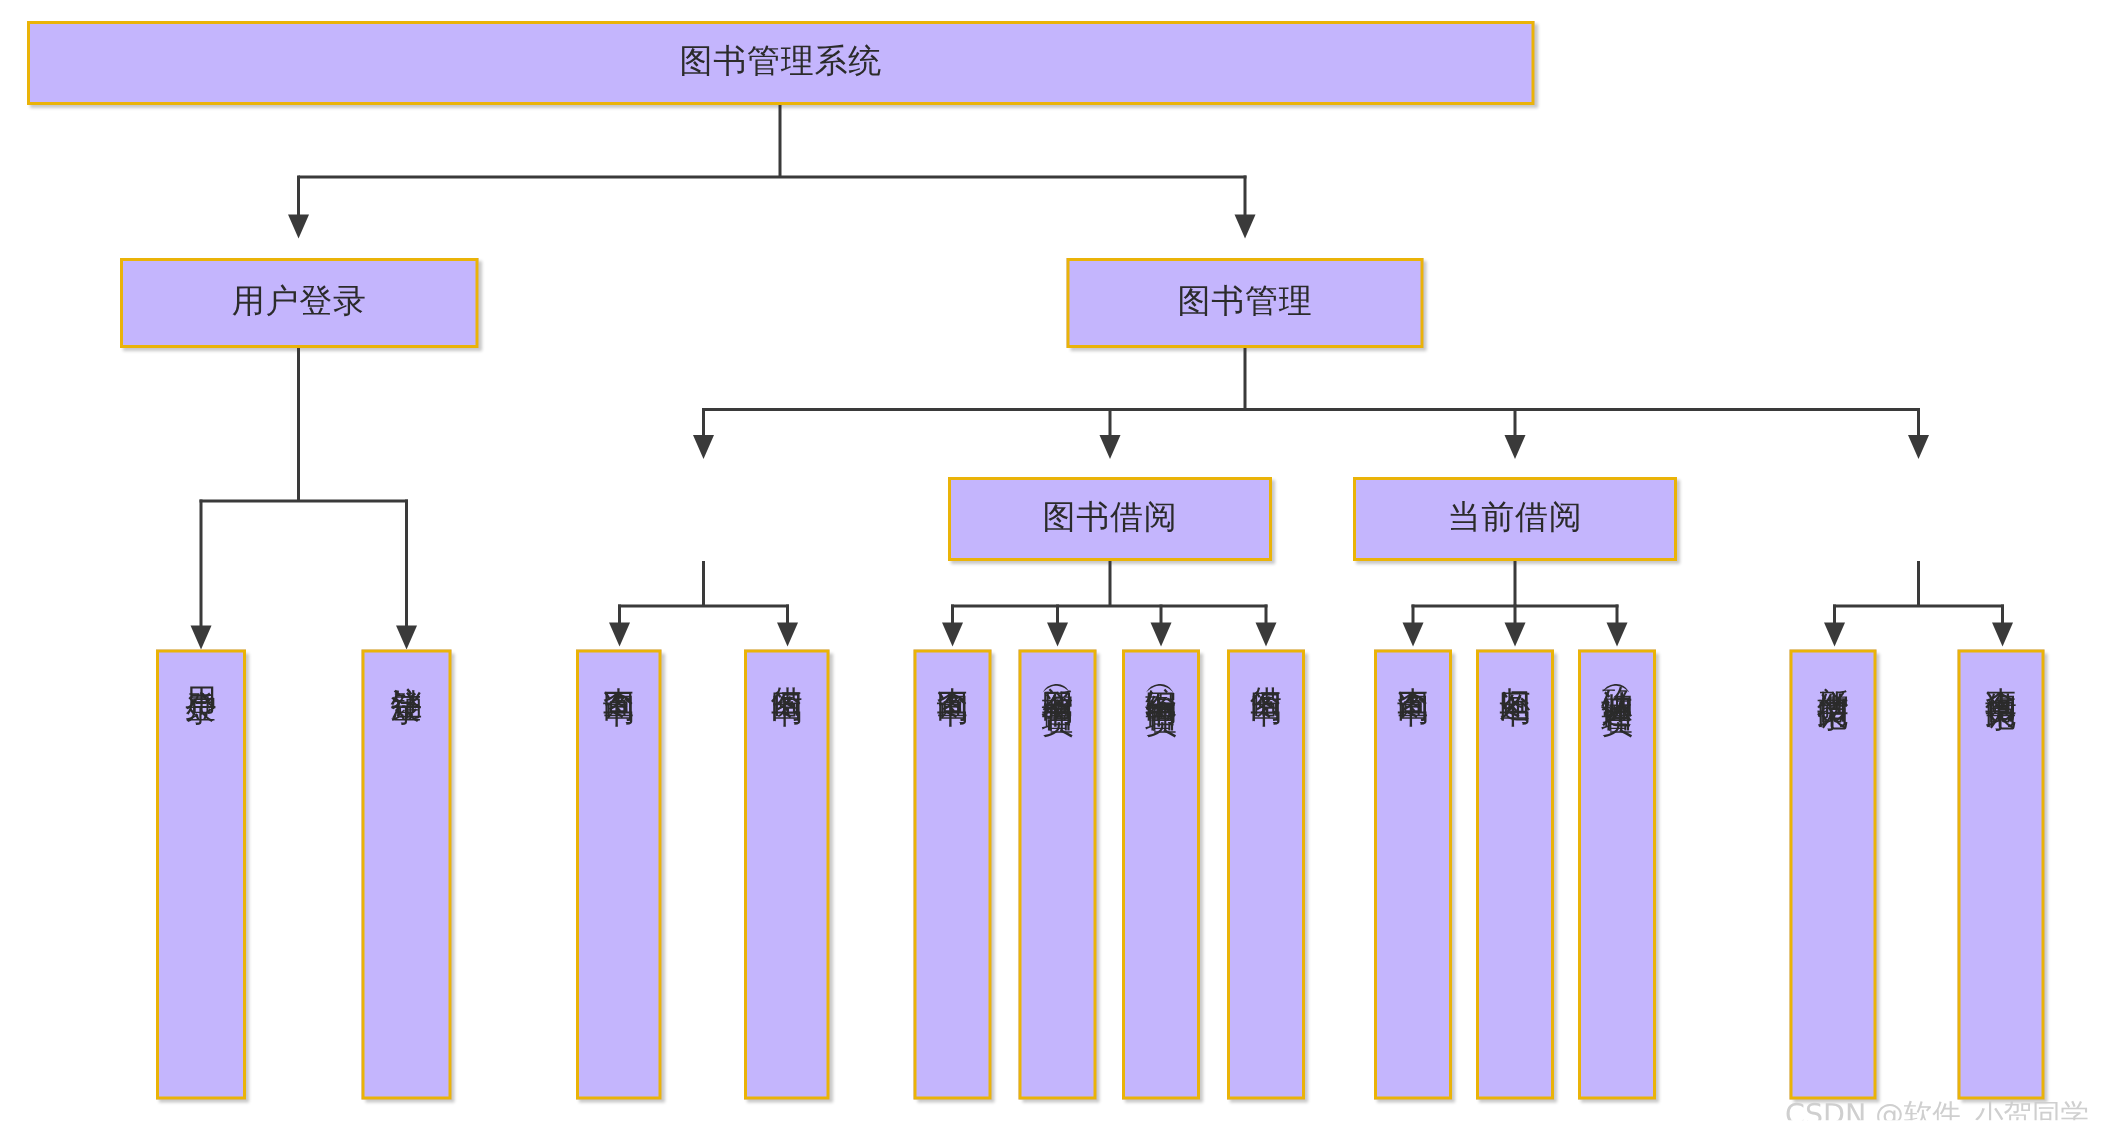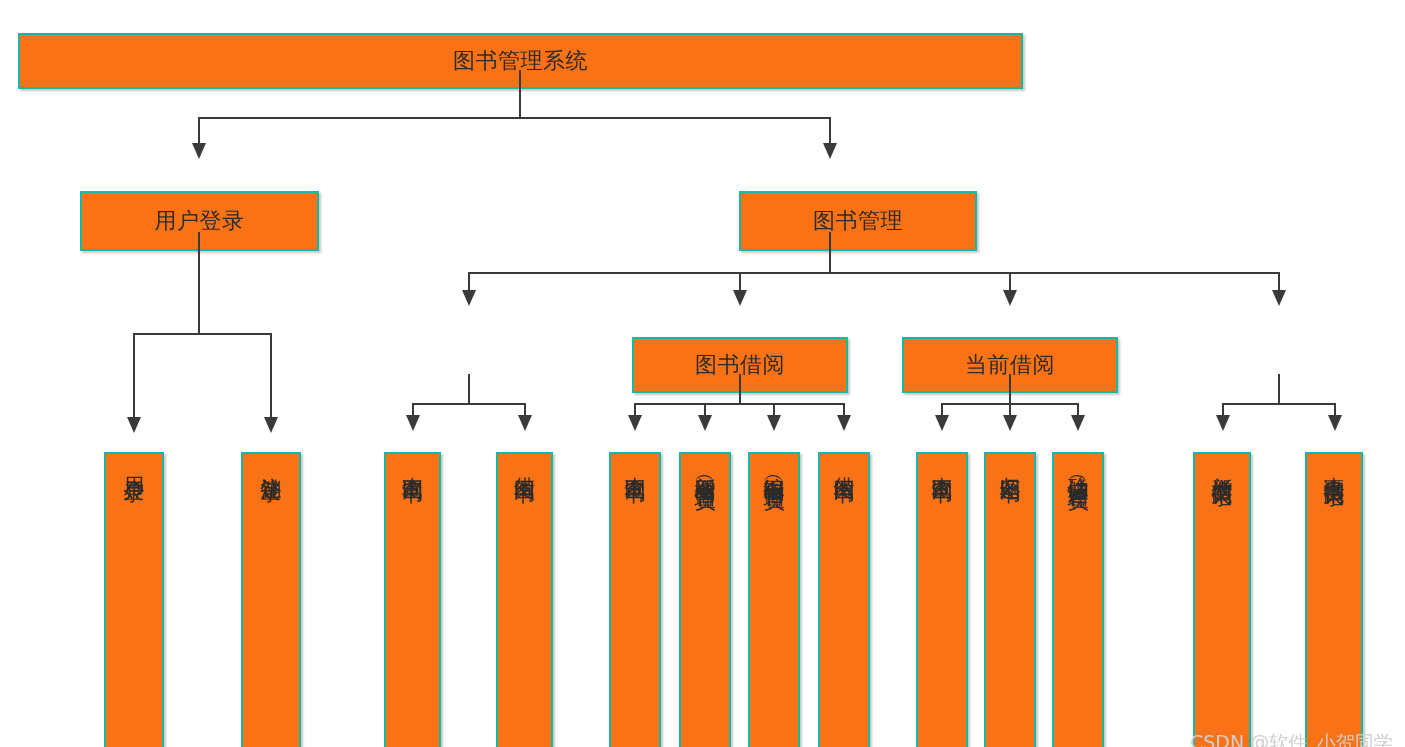--- a/index.html
+++ b/index.html
@@ -15,28 +15,27 @@
     position: relative;
     width: 1405px;
     height: 747px;
     background: #ffffff;
     overflow: hidden;
   }
   
   .node {
     position: absolute;
     box-sizing: border-box;
-    background: #f97316;
-    border: 2px solid #14b8a6;
+    background: #c4b5fd;
+    border: 2px solid #eab308;
     box-shadow: 2px 2px 2px rgba(0,0,0,0.22);
     display: flex;
     align-items: center;
     justify-content: center;
     color: #2b2b2b;
-    margin-top: 19px;
   }
   .node .label {
     display: block;
     line-height: 1.18;
     letter-spacing: 0.5px;
     white-space: pre;
   }
   
   .node.horiz .label {
     font-size: 22px;
@@ -106,21 +105,21 @@
 
   <div class="conn vline" style="left:198px; top:117px; height:28px;"></div>
   <div class="arrow" style="left:192px; top:143px;"></div>
   <div class="conn vline" style="left:829px; top:117px; height:28px;"></div>
   <div class="arrow" style="left:823px; top:143px;"></div>
 
   <div class="node horiz" style="left:80px; top:172px; width:239px; height:60px;">
     <span class="label">用户登录</span>
   </div>
 
-  <div class="node horiz" style="left:739px; top:172px; width:238px; height:60px;">
+  <div class="node horiz" style="left:711px; top:172px; width:238px; height:60px;">
     <span class="label">图书管理</span>
   </div>
 
   <div class="conn vline" style="left:198px; top:232px; height:102px;"></div>
   <div class="conn hline" style="left:133px; top:333px; width:139px;"></div>
   <div class="conn vline" style="left:133px; top:333px; height:86px;"></div>
   <div class="arrow" style="left:127px; top:417px;"></div>
   <div class="conn vline" style="left:270px; top:333px; height:86px;"></div>
   <div class="arrow" style="left:264px; top:417px;"></div>
 

